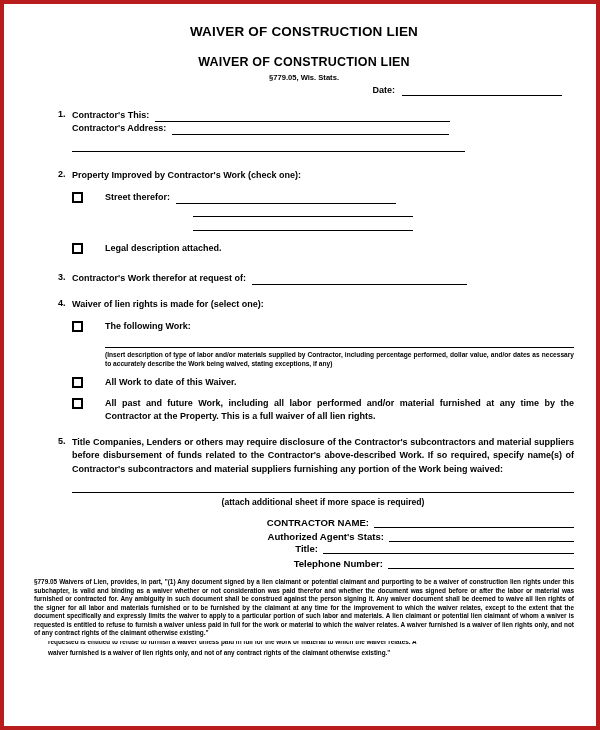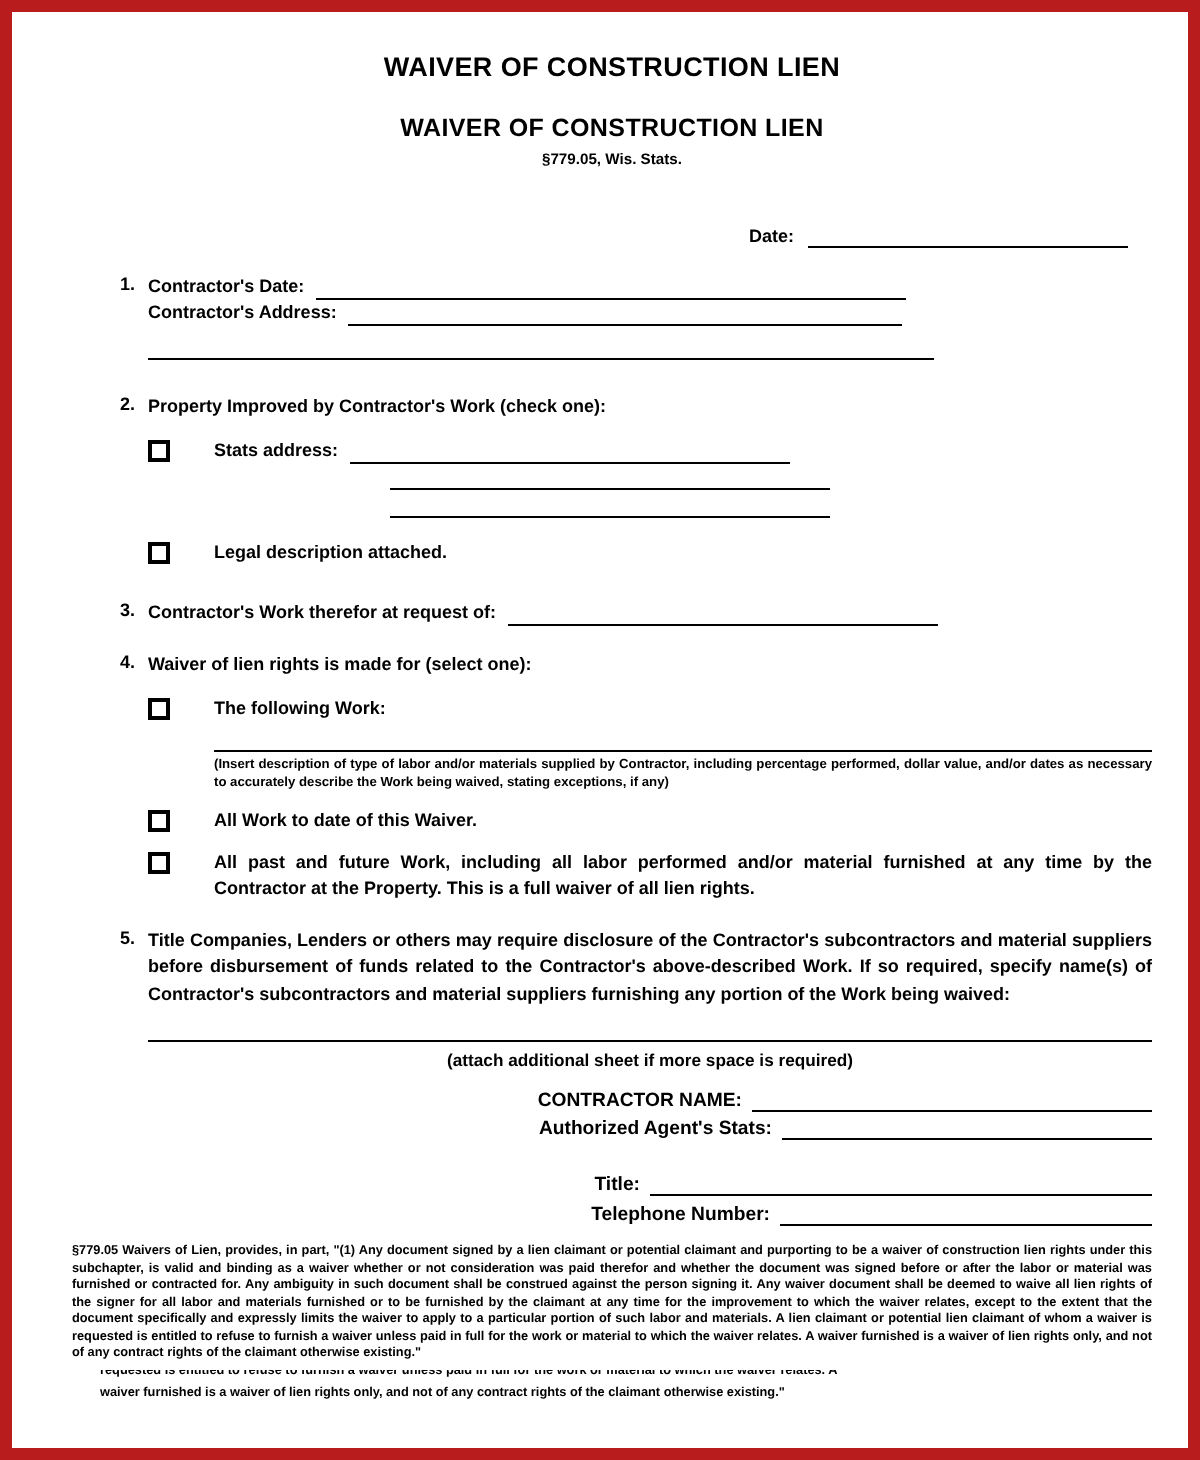--- a/index.html
+++ b/index.html
@@ -10,21 +10,21 @@
   }
   body {
     font-family: "Liberation Sans", sans-serif;
     color: #000000;
   }
   .page {
     position: relative;
     width: 600px;
     height: 730px;
     background: #ffffff;
-    border: 6px solid #b91c1c;
+    border: 4px solid #b91c1c;
     box-sizing: border-box;
     overflow: hidden;
   }
   .sheet {
     position: absolute;
     left: 0;
     top: 0;
     width: 600px;
     height: 730px;
     padding: 14px 30px 0 30px;
@@ -51,21 +51,21 @@
     font-size: 7.6px;
     font-weight: bold;
     margin: 4px 0 0 0;
   }
 
   
   .date-row {
     display: flex;
     justify-content: flex-end;
     align-items: flex-end;
-    margin-top: 29px;
+    margin-top: 3px;
     padding-right: 12px;
   }
   .date-label {
     font-size: 9px;
     font-weight: bold;
     margin-right: 7px;
     padding-bottom: 1px;
   }
   .rule {
     border-bottom: 1px solid #000;
@@ -209,41 +209,41 @@
 
     <div class="date-row">
       <span class="date-label">Date:</span>
       <span class="rule date-rule"></span>
     </div>
 
     <div class="item" style="margin-top:13px;">
       <div class="num">1.</div>
       <div class="body">
         <div class="field">
-          <span class="flabel">Contractor's Date:</span>
+          <span class="flabel">Contractor's This:</span>
           <span class="fline" style="width:295px;"></span>
         </div>
         <div class="field">
           <span class="flabel">Contractor's Address:</span>
           <span class="fline" style="width:277px;"></span>
         </div>
         <div class="full-rule" style="width:393px;margin-top:16px;"></div>
       </div>
     </div>
 
     <div class="item" style="margin-top:17px;">
       <div class="num">2.</div>
       <div class="body">
         <div class="ln">Property Improved by Contractor's Work (check one):</div>
 
         <div class="cbrow" style="margin-top:9px;">
           <span class="cbox"></span>
           <div class="cbtext" style="padding-left:22px;">
             <div class="field">
-              <span class="flabel">Stats address:</span>
+              <span class="flabel">Street therefor:</span>
               <span class="fline" style="width:220px;"></span>
             </div>
             <div class="full-rule" style="width:220px;margin-left:88px;margin-top:12px;"></div>
             <div class="full-rule" style="width:220px;margin-left:88px;margin-top:13px;"></div>
           </div>
         </div>
 
         <div class="cbrow" style="margin-top:11px;">
           <span class="cbox"></span>
           <div class="cbtext" style="padding-left:22px;">Legal description attached.</div>
@@ -302,21 +302,21 @@
         <span class="slabel">CONTRACTOR NAME:</span>
         <span class="sline" style="width:200px;"></span>
       </div>
 
 
       <div class="sig-row" style="margin-top:2px;">
         <span class="slabel">Authorized Agent's Stats:</span>
         <span class="sline" style="width:185px;"></span>
       </div>
 
-      <div class="sig-row" style="margin-top:16px;">
+      <div class="sig-row" style="margin-top:0;">
         <span class="slabel">Title:</span>
         <span class="sline" style="width:251px;"></span>
       </div>
 
 
       <div class="sig-row" style="margin-top:3px;">
         <span class="slabel">Telephone Number:</span>
         <span class="sline" style="width:186px;"></span>
       </div>
     </div>

